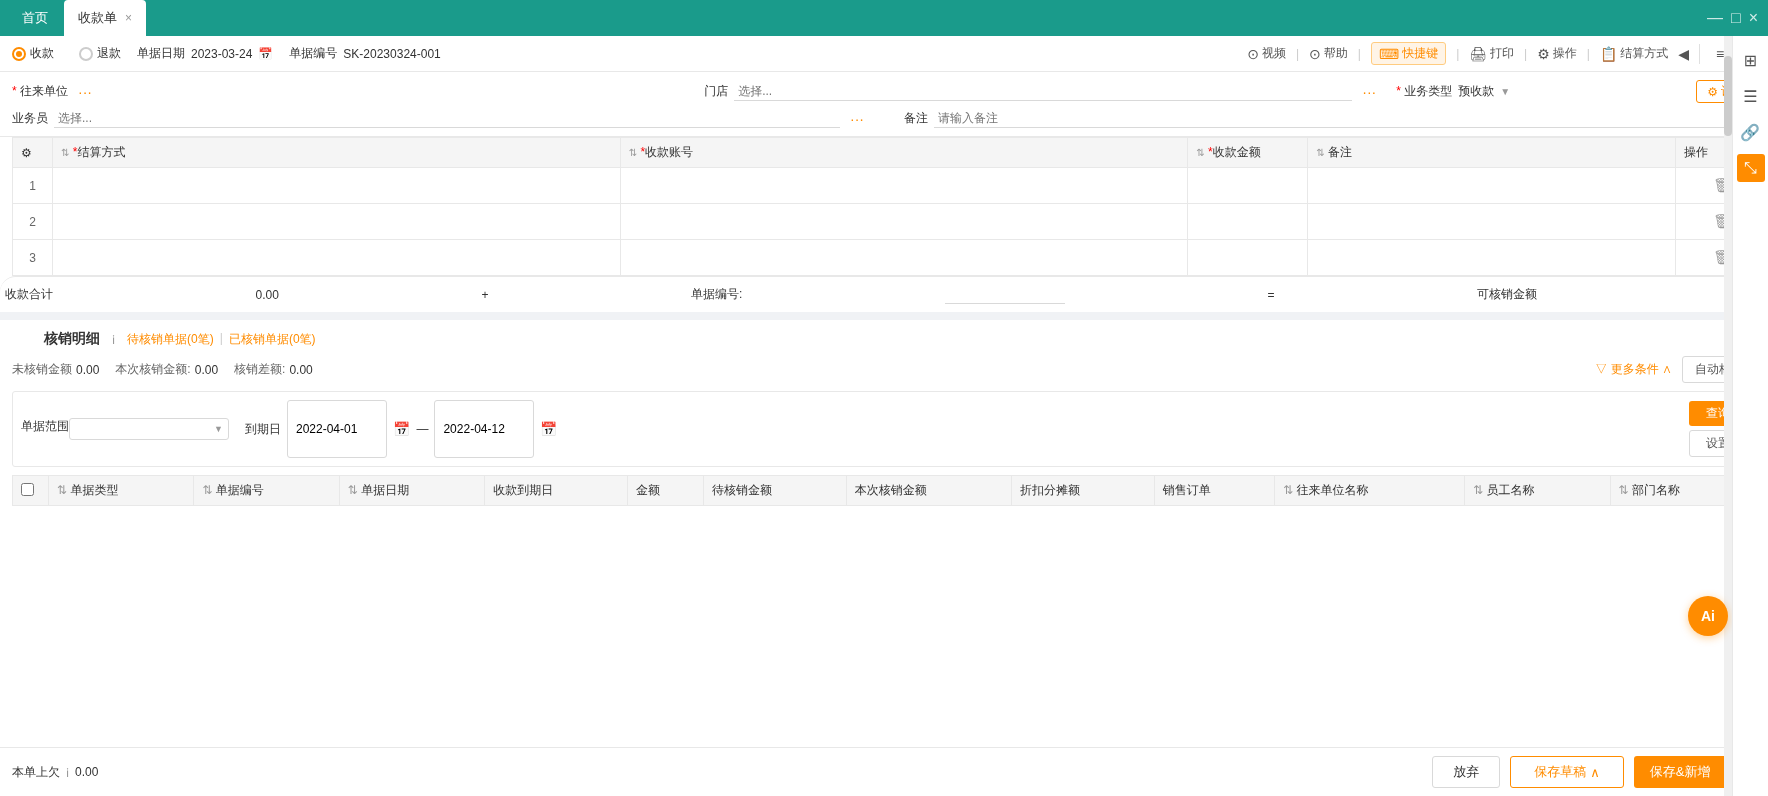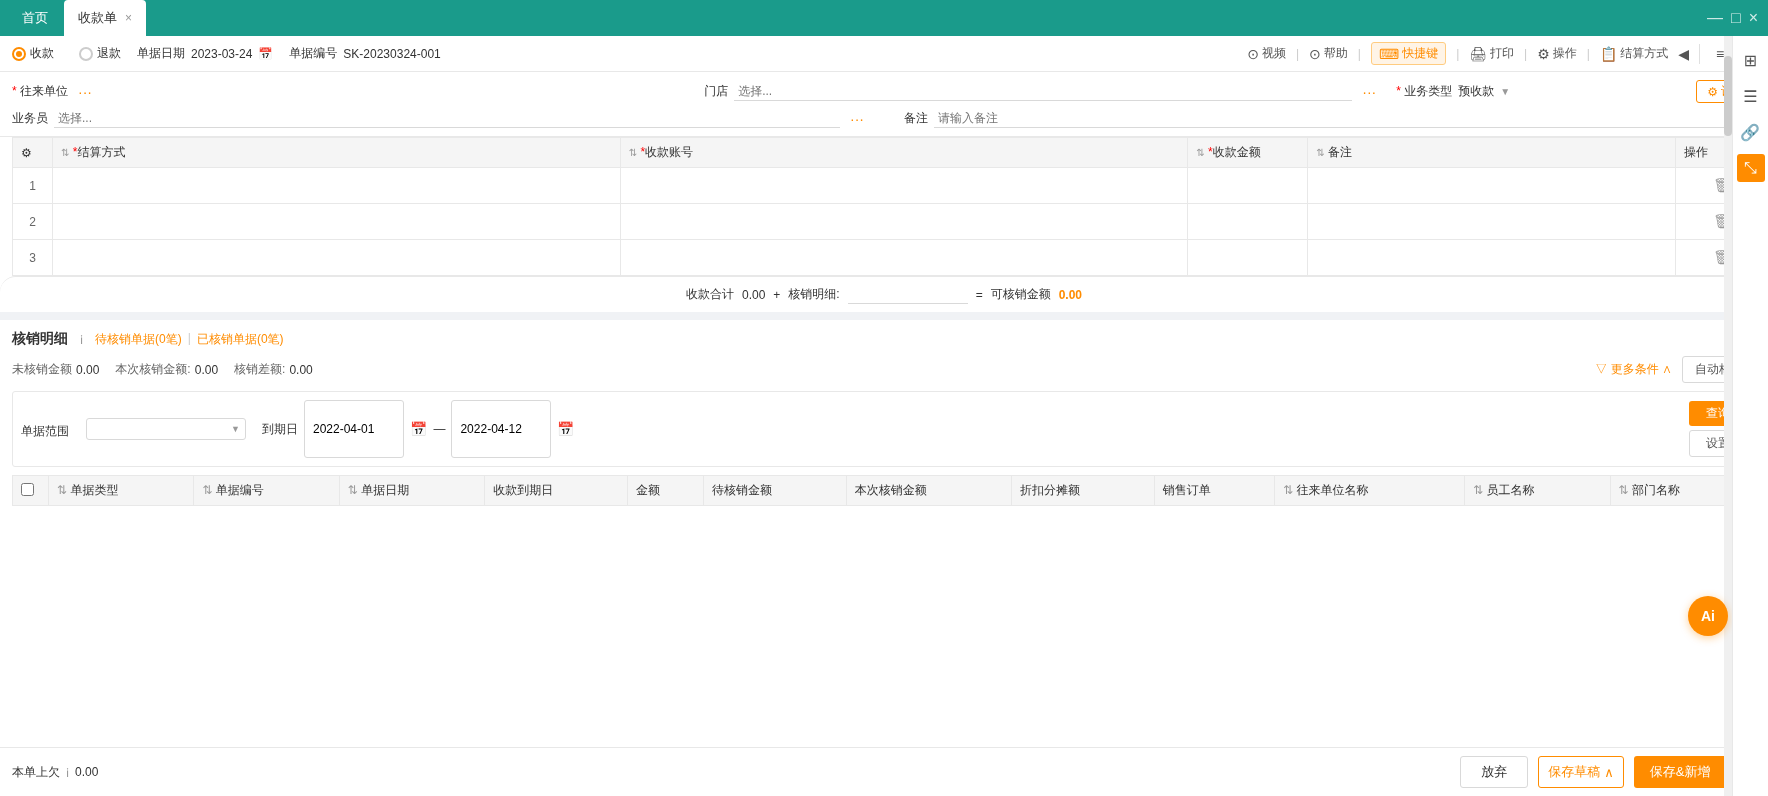--- a/index.html
+++ b/index.html
@@ -220,22 +220,22 @@
       vertical-align: middle;
     }
     .row-num { color: #666; text-align: center; width: 40px; }
     .action-btns { display: flex; gap: 6px; justify-content: flex-end; }
     .action-btn { color: #999; cursor: pointer; font-size: 14px; }
 
     
     .summary-row {
       display: flex;
       align-items: center;
-      justify-content: center;
-      padding: 8px 16px;
+      justify-content: space-between;
+      padding: 8px 5px;
       gap: 8px;
       font-size: 12px;
       border-top: 1px solid #e8e8e8;
       border-radius: 16px;
     }
     .summary-input {
       width: 120px;
       border: none;
       border-bottom: 1px solid #d9d9d9;
       outline: none;
@@ -257,20 +257,21 @@
       flex: 1;
       display: flex;
       flex-direction: column;
       overflow: hidden;
     }
     .verify-header {
       display: flex;
       align-items: center;
       gap: 12px;
       margin-bottom: 8px;
+      margin-left: 32px;
     }
     .verify-title {
       font-size: 14px;
       font-weight: 600;
       color: #333;
     }
     .verify-tabs {
       display: flex;
       gap: 6px;
     }
@@ -285,22 +286,22 @@
       align-items: center;
       gap: 16px;
       margin-bottom: 8px;
       font-size: 12px;
     }
     .stat-item { display: flex; align-items: center; gap: 4px; }
     .stat-label { color: #666; }
     .stat-value { color: #333; }
     .filter-field {
       display: flex;
-      align-items: flex-end;
-      gap: 17px;
+      align-items: flex-start;
+      gap: 0;
       font-size: 12px;
     }
     .filter-select {
       border: 1px solid #d9d9d9;
       border-radius: 3px;
       padding: 3px 24px 3px 8px;
       font-size: 12px;
       outline: none;
       background: #fff;
       appearance: none;
@@ -392,21 +393,21 @@
       padding: 6px 20px;
       cursor: pointer;
       font-size: 13px;
       color: #333;
     }
     .btn-save-draft {
       background: #fff;
       border: 1px solid #ff8c00;
       color: #ff8c00;
       border-radius: 3px;
-      padding: 6px 9px;
+      padding: 6px 23px;
       cursor: pointer;
       font-size: 13px;
       display: flex;
       align-items: center;
       gap: 4px;
       text-align: right;
     }
     .btn-save-new {
       background: #ff8c00;
       border: none;
@@ -677,21 +678,21 @@
           </td>
         </tr>
       </tbody>
     </table>
   </div>
 
   <div class="summary-row">
     <span>收款合计</span>
     <span>0.00</span>
     <span>+</span>
-    <span>核销明细:</span>
+    <span>单据编号:</span>
     <input class="summary-input" type="text" style="">
     <span>=</span>
     <span>可核销金额</span>
     <span class="summary-value">0.00</span>
   </div>
 
   <div class="section-divider"></div>
 
   <div class="verify-section">
     <div class="verify-header">

